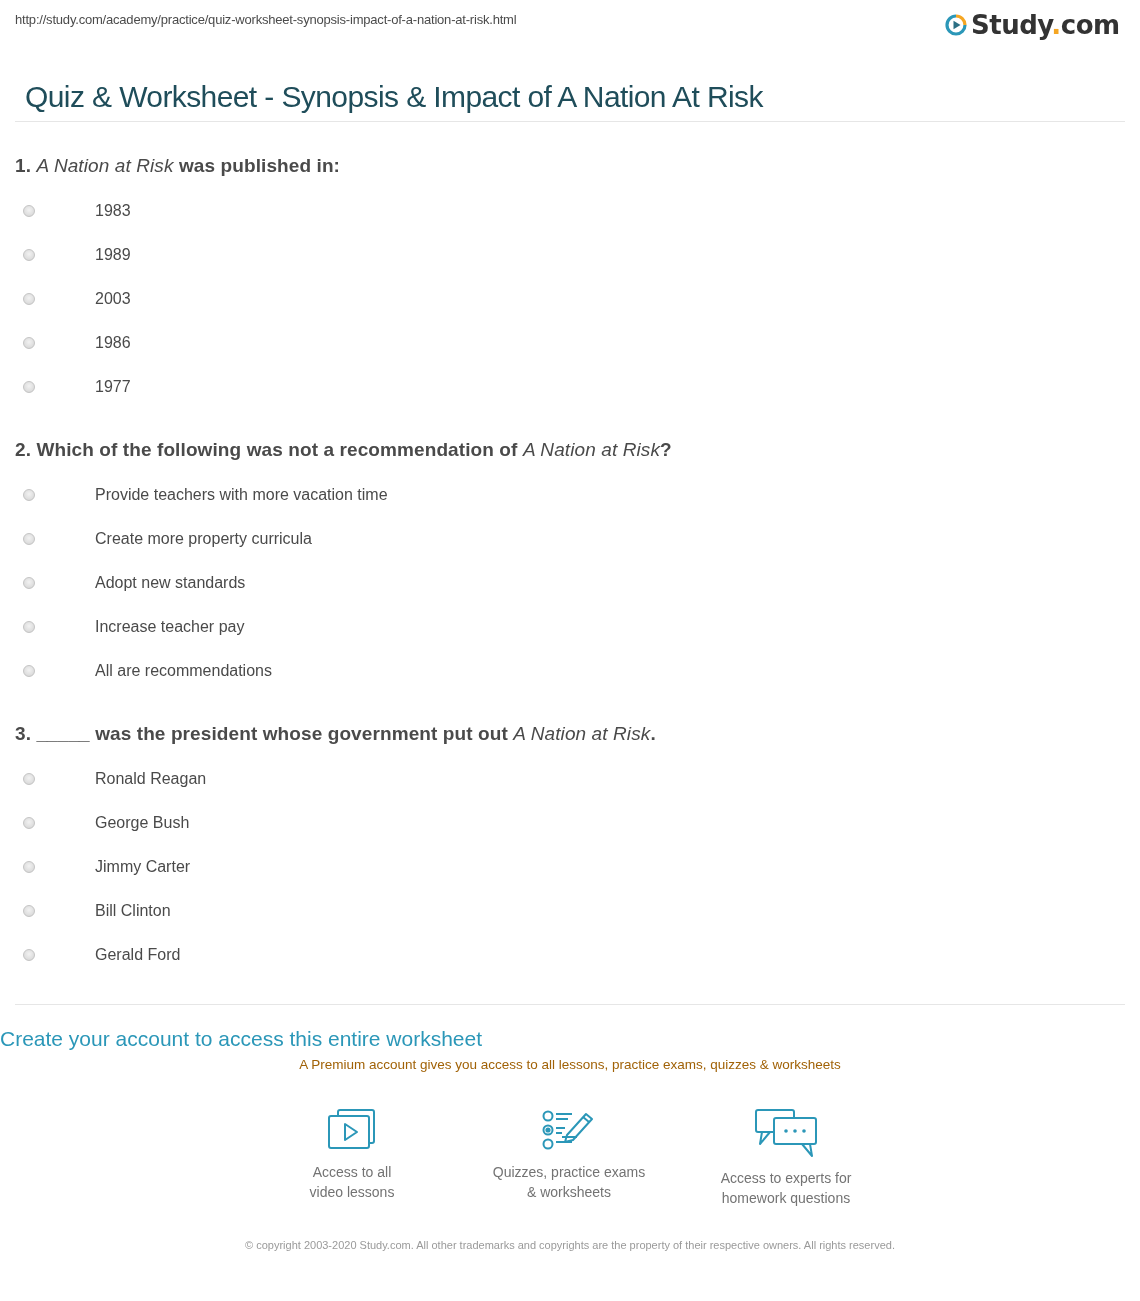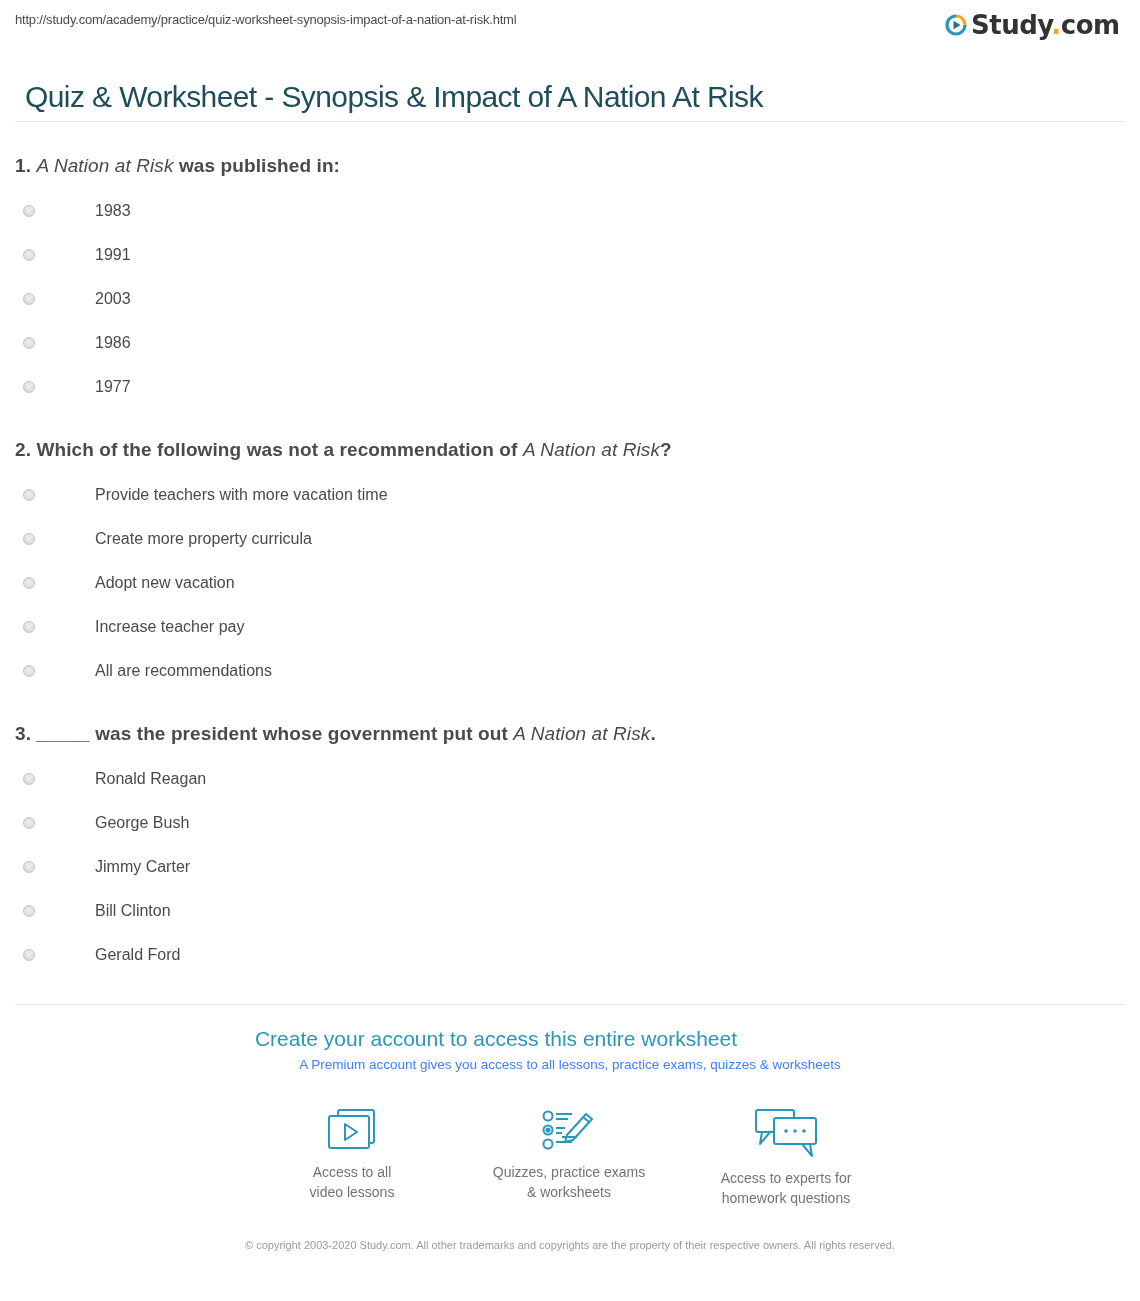--- a/index.html
+++ b/index.html
@@ -103,35 +103,35 @@
     font-size: 16px;
     color: #4a4a4a;
     font-family: "Liberation Sans", sans-serif;
     line-height: 20px;
   }
   .cta-title {
     position: absolute;
     left: 0;
     width: 992px;
     top: 1027px;
-    text-align: center;
+    text-align: left;
     font-size: 21px;
     color: #2b97b8;
     font-family: "Liberation Sans", sans-serif;
     font-weight: normal;
     margin: 0;
   }
   .cta-sub {
     position: absolute;
     left: 0;
     width: 1140px;
     top: 1057px;
     text-align: center;
     font-size: 13.5px;
-    color: #3b82f6;
+    color: #a16207;
     font-family: "Liberation Sans", sans-serif;
   }
   .feature {
     position: absolute;
     top: 1108px;
     width: 200px;
     text-align: center;
   }
   .feature svg {
     display: block;
@@ -178,21 +178,21 @@
   <span class="num">1.</span>
   <span class="ital">A Nation at Risk</span><span> was published in:</span>
 </div>
 <ul class="answers" style="top:201px;">
   <li class="answer">
       <span class="radio"></span>
       <span class="answer-label">1983</span>
     </li>
   <li class="answer">
       <span class="radio"></span>
-      <span class="answer-label">1991</span>
+      <span class="answer-label">1989</span>
     </li>
   <li class="answer">
       <span class="radio"></span>
       <span class="answer-label">2003</span>
     </li>
   <li class="answer">
       <span class="radio"></span>
       <span class="answer-label">1986</span>
     </li>
   <li class="answer">
@@ -208,21 +208,21 @@
   <li class="answer">
       <span class="radio"></span>
       <span class="answer-label">Provide teachers with more vacation time</span>
     </li>
   <li class="answer">
       <span class="radio"></span>
       <span class="answer-label">Create more property curricula</span>
     </li>
   <li class="answer">
       <span class="radio"></span>
-      <span class="answer-label">Adopt new vacation</span>
+      <span class="answer-label">Adopt new standards</span>
     </li>
   <li class="answer">
       <span class="radio"></span>
       <span class="answer-label">Increase teacher pay</span>
     </li>
   <li class="answer">
       <span class="radio"></span>
       <span class="answer-label">All are recommendations</span>
     </li>
 </ul>

